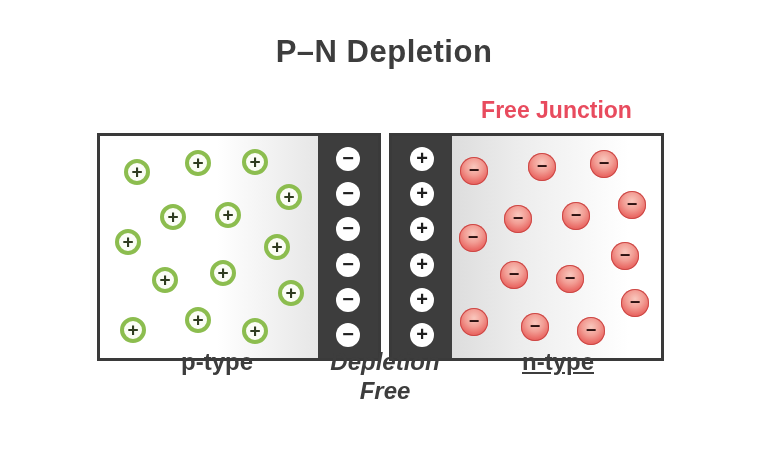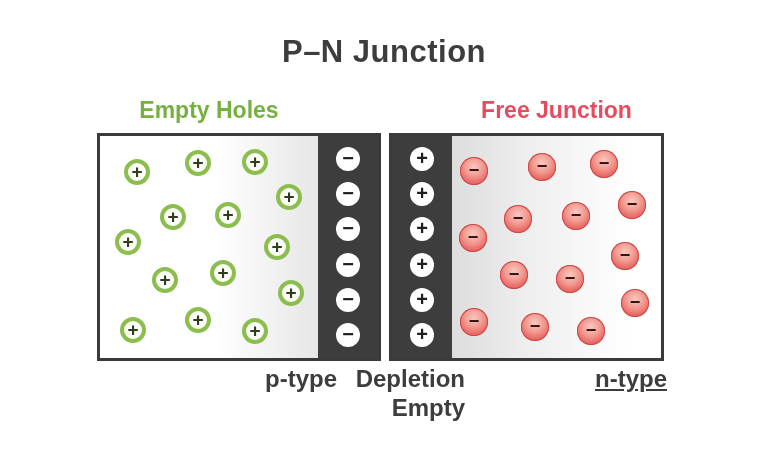--- a/index.html
+++ b/index.html
@@ -108,39 +108,38 @@
   .electron span {
     color: #2e1212;
     font-weight: 700;
     font-size: 18px;
     line-height: 1;
     margin-top: -2px;
   }
 
   .bottom-label {
     position: absolute;
-    top: 364px;
-    text-align: right;
+    top: 347px;
+    text-align: center;
     font-size: 24px;
     font-weight: 600;
     color: var(--title_text, #3d3d3d);
     line-height: 29px;
   }
   .bottom-label.p-lbl { left: 97px;  width: 240px; }
-  .bottom-label.d-lbl { left: 305px; width: 160px; }
+  .bottom-label.d-lbl { left: 305px; width: 160px; font-style: italic; }
   .bottom-label.n-lbl { left: 449px; width: 218px; text-decoration: underline; }
 </style>
 </head>
 <body>
 
 <div class="canvas">
 
-  <div class="page-title">P–N Junction</div>
-
-  <div class="region-label green">Empty Holes</div>
+  <div class="page-title">P–N Depletion</div>
+
   <div class="region-label red">Free Junction</div>
 
   <div class="box box-p">
     <div class="particles" id="holes">
         <div class="hole" style="left: 24px; top: 23px;">
           <span>+</span>
         </div>
         <div class="hole" style="left: 85px; top: 14px;">
           <span>+</span>
         </div>
@@ -266,17 +265,17 @@
         </div>
         <div class="electron" style="left: 185px; top: 181px;">
           <span>−</span>
         </div>
       </div>
   </div>
 
   <div class="bottom-label p-lbl">p-type</div>
   <div class="bottom-label d-lbl">
     <div>Depletion</div>
-    <div>Empty</div>
+    <div>Free</div>
   </div>
   <div class="bottom-label n-lbl">n-type</div>
 
 </div>
 
 </body></html>

